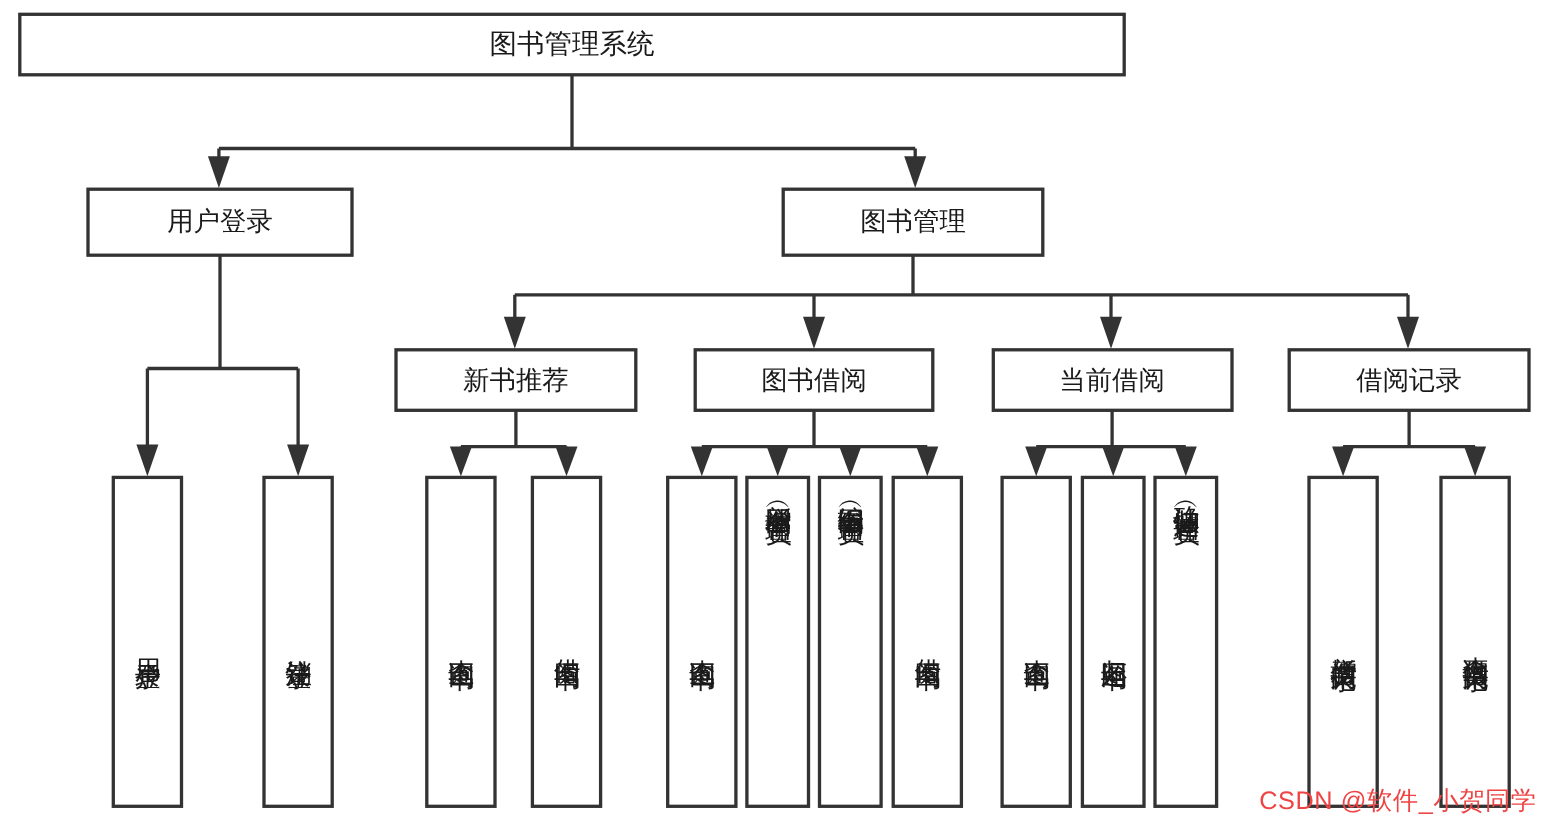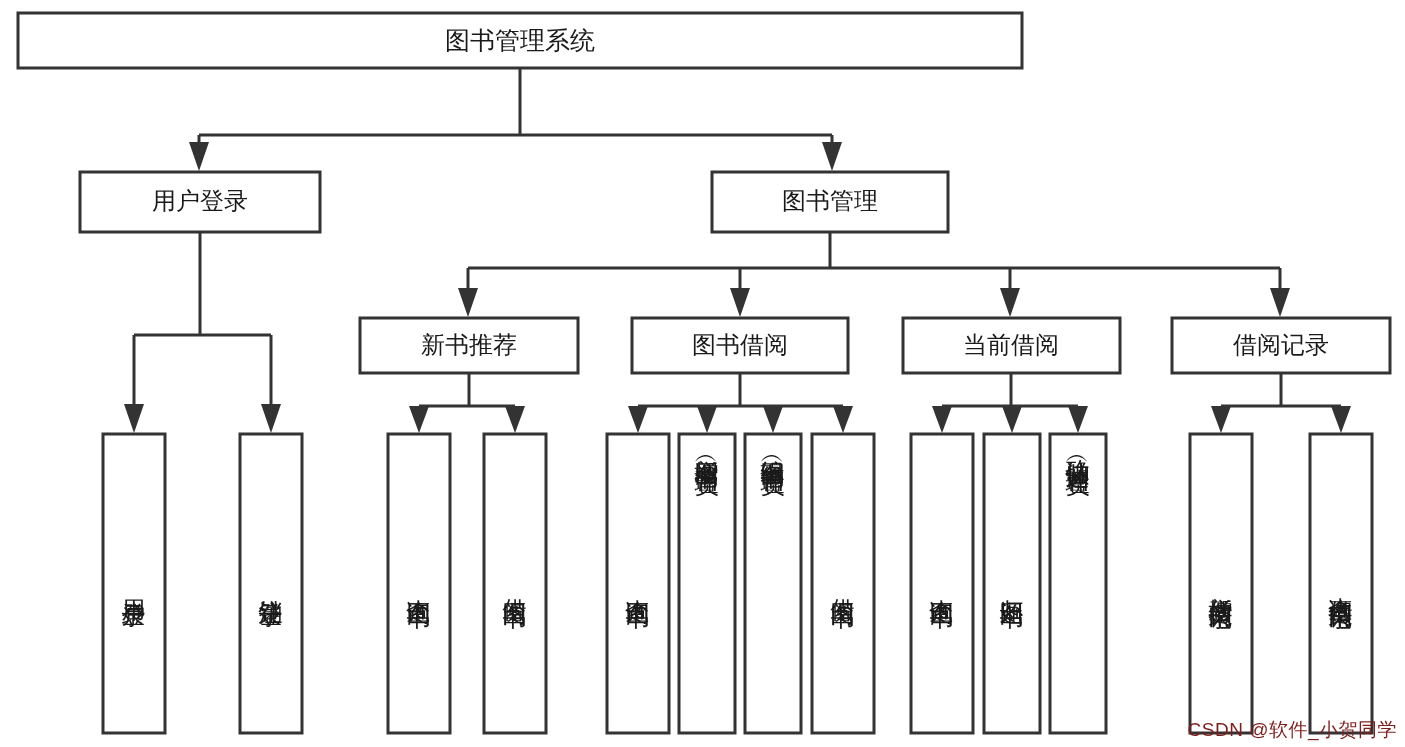--- a/index.html
+++ b/index.html
@@ -69,22 +69,22 @@
     line-height: 1.05;
     letter-spacing: 2px;
     color: #1a1a1a;
     white-space: nowrap;
   }
   .watermark {
     position: absolute;
     right: 8px;
     bottom: 4px;
     font-family: "Liberation Sans", "DejaVu Sans", sans-serif;
-    font-size: 19px;
-    color: #7f1d1d;
+    font-size: 23px;
+    color: #ef4444;
     letter-spacing: 0.5px;
     user-select: none;
   }
 </style>
 </head>
 <body>
 
 <div id="diagram-root">
 
   <svg class="diagram-canvas" viewBox="0 0 1405 747">

